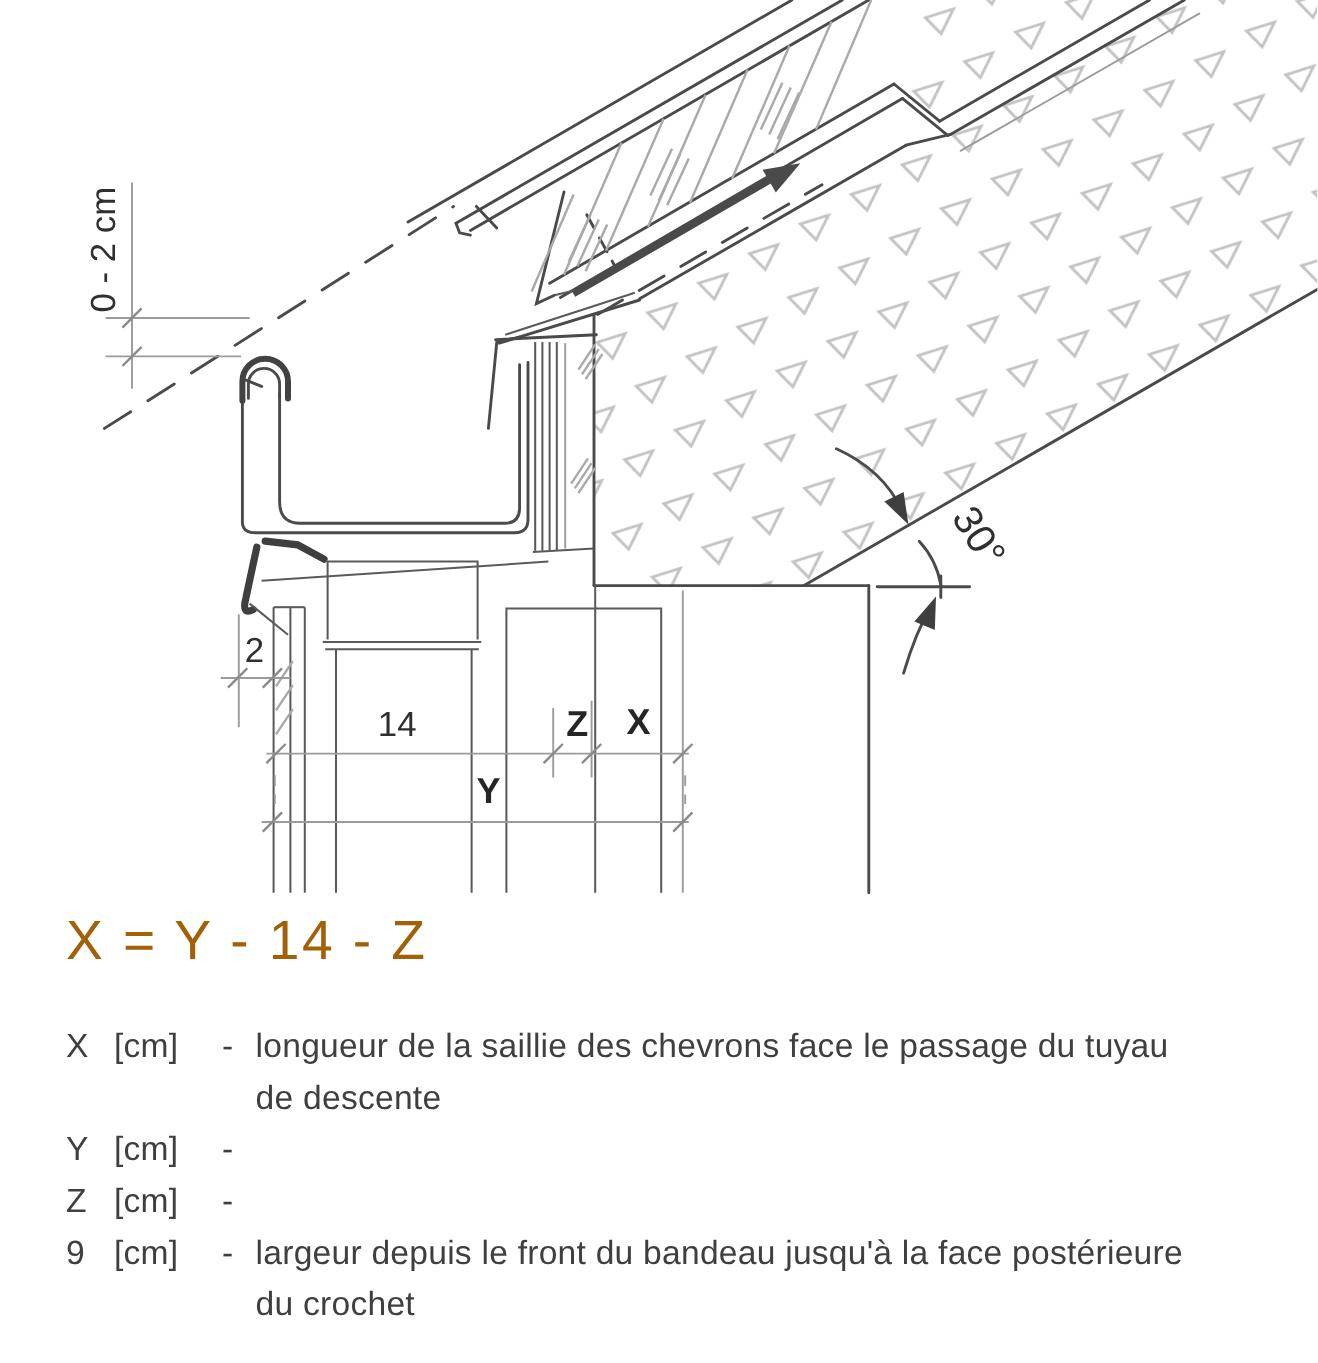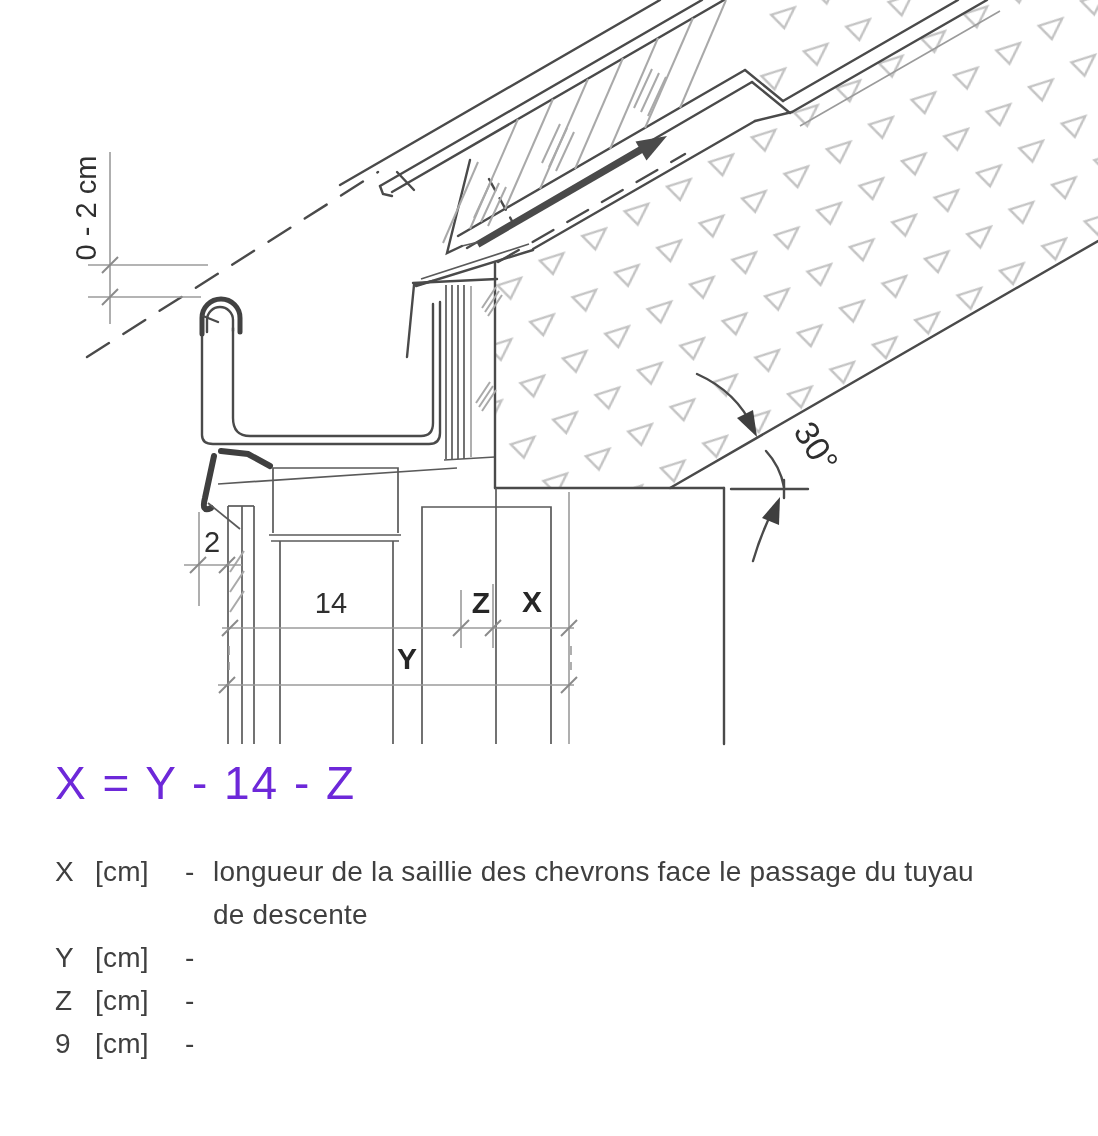--- a/index.html
+++ b/index.html
@@ -32,21 +32,21 @@
   .dimtxt  { font-family: "Liberation Sans", sans-serif; font-size: 29px; fill: #2f2f2f; }
   .dimtxtb { font-family: "Liberation Sans", sans-serif; font-size: 30px; font-weight: bold; fill: #262626; }
   .angtxt  { font-family: "Liberation Sans", sans-serif; font-size: 34px; fill: #2f2f2f; }
   
   .formula {
     position: absolute;
     left: 55px;
     top: 756px;
     font-size: 46px;
     letter-spacing: 2px;
-    color: #6d28d9;
+    color: #a16207;
   }
   .legend {
     position: absolute;
     left: 55px;
     top: 850px;
     width: 990px;
     font-size: 28px;
     color: #3f3f3f;
     letter-spacing: 0.2px;
   }
@@ -267,16 +267,18 @@
     </div>
     <div class="legend-row">
       <span>Z</span>
       <span>[cm]</span>
       <span>-</span>
     </div>
     <div class="legend-row">
       <span>9</span>
       <span>[cm]</span>
       <span>-</span>
+      <span class="legend-text">largeur depuis le front du bandeau jusqu'à la face postérieure
+du crochet</span>
     </div>
   </div>
 
 </div>
 
 </body></html>

